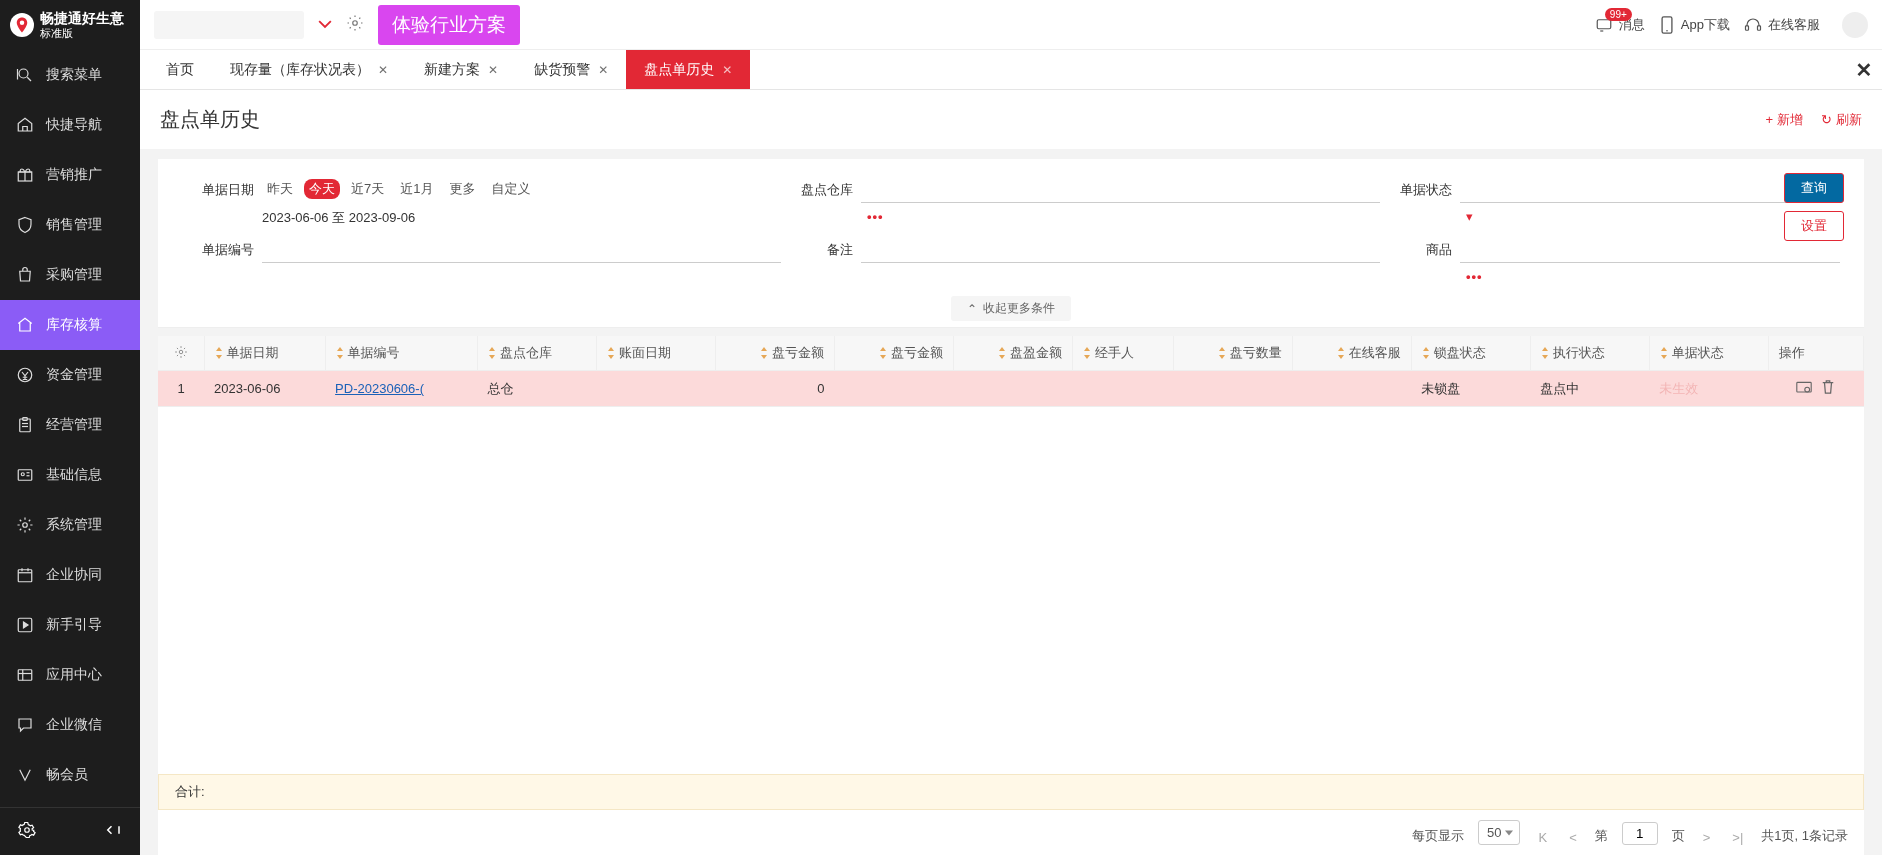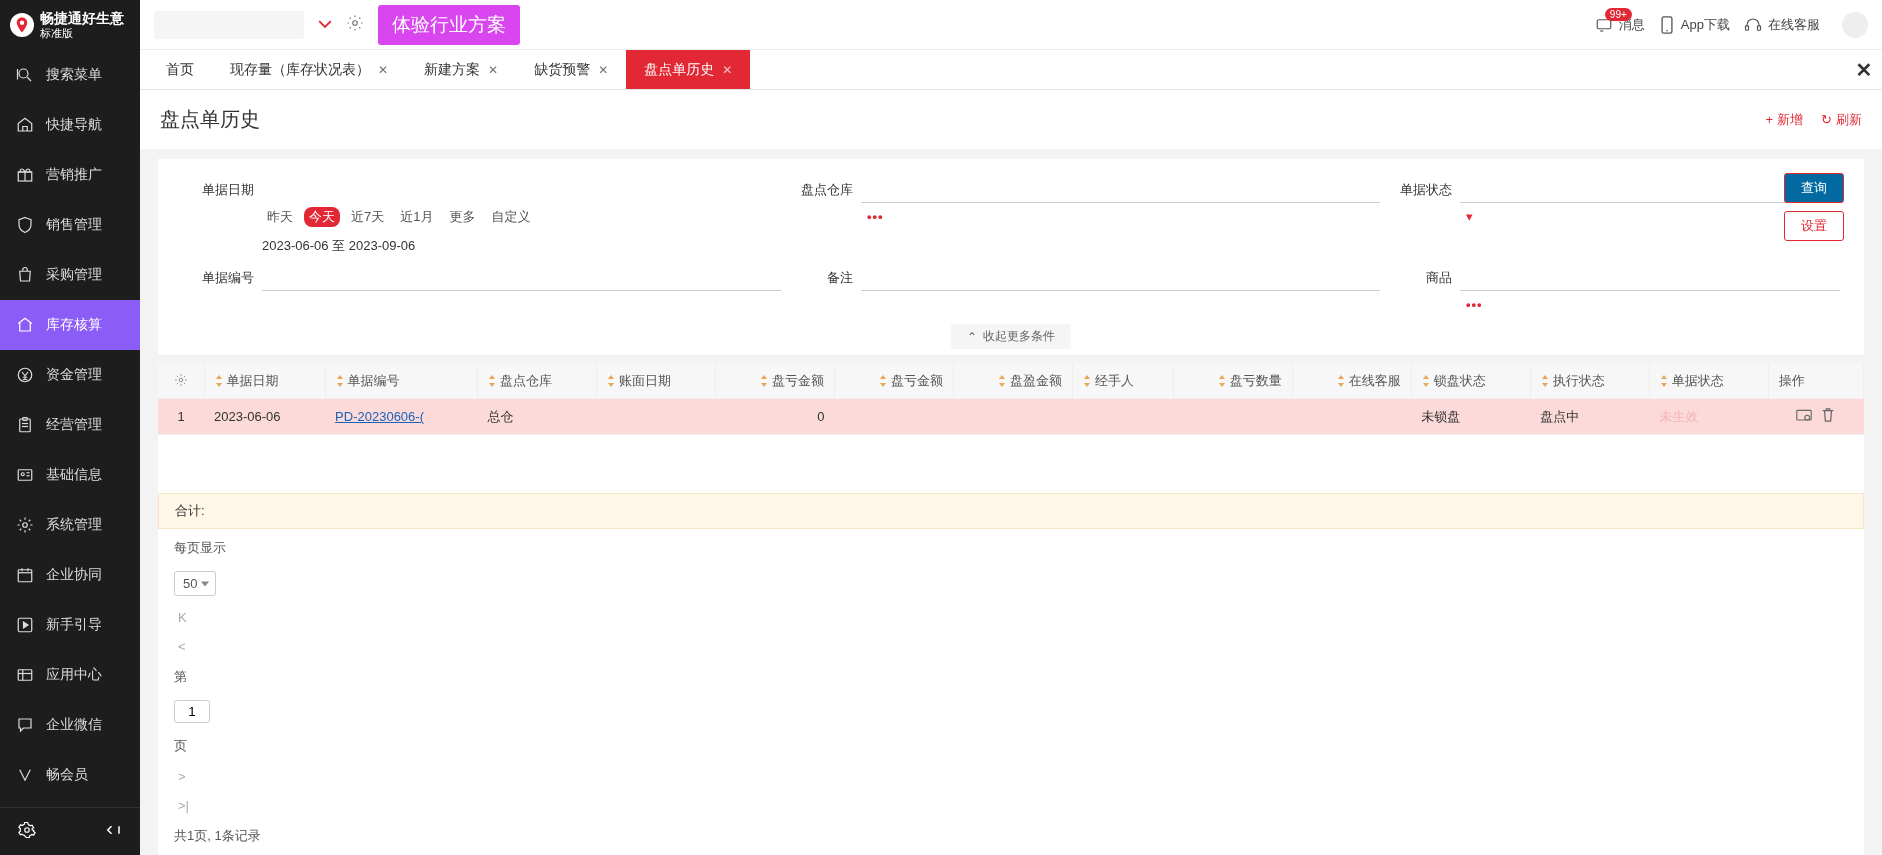--- a/index.html
+++ b/index.html
@@ -47,21 +47,21 @@
 .page-title { font-size: 20px; color: #333; }
 .page-hd-actions { margin-left: auto; display: flex; gap: 18px; font-size: 13px; }
 .pha { display: flex; align-items: center; gap: 4px; color: #e22835; cursor: pointer; }
 
 
 .filters { background: #fff; margin: 10px 18px 0; padding: 14px 24px 0; position: relative; border-bottom: 1px solid #eee; }
 .frow { display: flex; align-items: flex-start; padding: 6px 0; }
 .flabel { width: 72px; text-align: right; margin-right: 8px; color: #333; padding-top: 2px; font-size: 13px; }
 .ffield { flex: 1; display: flex; align-items: center; flex-wrap: wrap; gap: 6px; min-width: 0; }
 .fcol { flex: 1 1 33%; display: flex; align-items: flex-start; min-width: 320px; }
-.dr-opt { color: #555; font-size: 13px; cursor: pointer; padding: 1px 5px; margin-top: 28px; }
+.dr-opt { color: #555; font-size: 13px; cursor: pointer; padding: 1px 5px; }
 .dr-opt.active { background: #e22835; color: #fff; border-radius: 8px; }
 .dr-range { color: #333; margin-top: 4px; width: 100%; font-size: 13px; }
 .f-input { width: 100%; border: none; border-bottom: 1px solid #ccc; padding: 4px 0; outline: none; background: transparent; font-size: 13px; }
 .f-dots { margin-left: 6px; color: #e22835; font-weight: 700; letter-spacing: 1px; cursor: pointer; }
 .f-chev { color: #e22835; margin-left: 6px; }
 .filters-actions { position: absolute; right: 20px; top: 14px; display: flex; flex-direction: column; gap: 8px; }
 .fa-btn { padding: 5px 16px; border-radius: 3px; font-size: 13px; cursor: pointer; text-align: center; border: 1px solid #e22835; }
 .fa-primary { background: #0369a1; color: #fff; }
 .fa-secondary { background: #fff; color: #e22835; }
 .ftoggle { width: 100%; display: flex; justify-content: center; padding: 6px 0; }
@@ -79,21 +79,21 @@
 tbody tr.row-hl { background: #fcdada; }
 .cell-idx { text-align: center; width: 46px; }
 .cell-right { text-align: right; }
 .cell-link { color: #1a61b8; text-decoration: underline; cursor: pointer; }
 .cell-fade { color: #f1acac; opacity: 0.8; }
 td.ops { text-align: center; }
 .ops-icon { display: inline-block; width: 16px; margin: 0 4px; cursor: pointer; color: #666; }
 
 
 .total-row { background: #fff8e7; border: 1px solid #f5e7c5; padding: 8px 16px; font-size: 13px; color: #333; }
-.pager { display: flex; align-items: flex-start; justify-content: flex-end; gap: 14px; padding: 10px 16px; background: #fff; font-size: 13px; color: #555; flex-direction: column; }
+.pager { display: flex; align-items: flex-end; justify-content: flex-end; gap: 14px; padding: 10px 16px; background: #fff; font-size: 13px; color: #555; }
 .pgsel { border: 1px solid #ccc; padding: 4px 18px 4px 8px; border-radius: 3px; position: relative; cursor: pointer; }
 .pgsel:after { content:''; position:absolute; right:6px; top:50%; width:0; height:0; border-left:4px solid transparent; border-right:4px solid transparent; border-top:5px solid #888; transform: translateY(-50%); }
 .pg-btn { color: #aaa; cursor: pointer; padding: 0 4px; }
 .pg-input { width: 36px; border: 1px solid #ccc; text-align: center; padding: 3px 0; border-radius: 3px; }
 </style>
 </head>
 <body>
 
 <div class="app">
 

